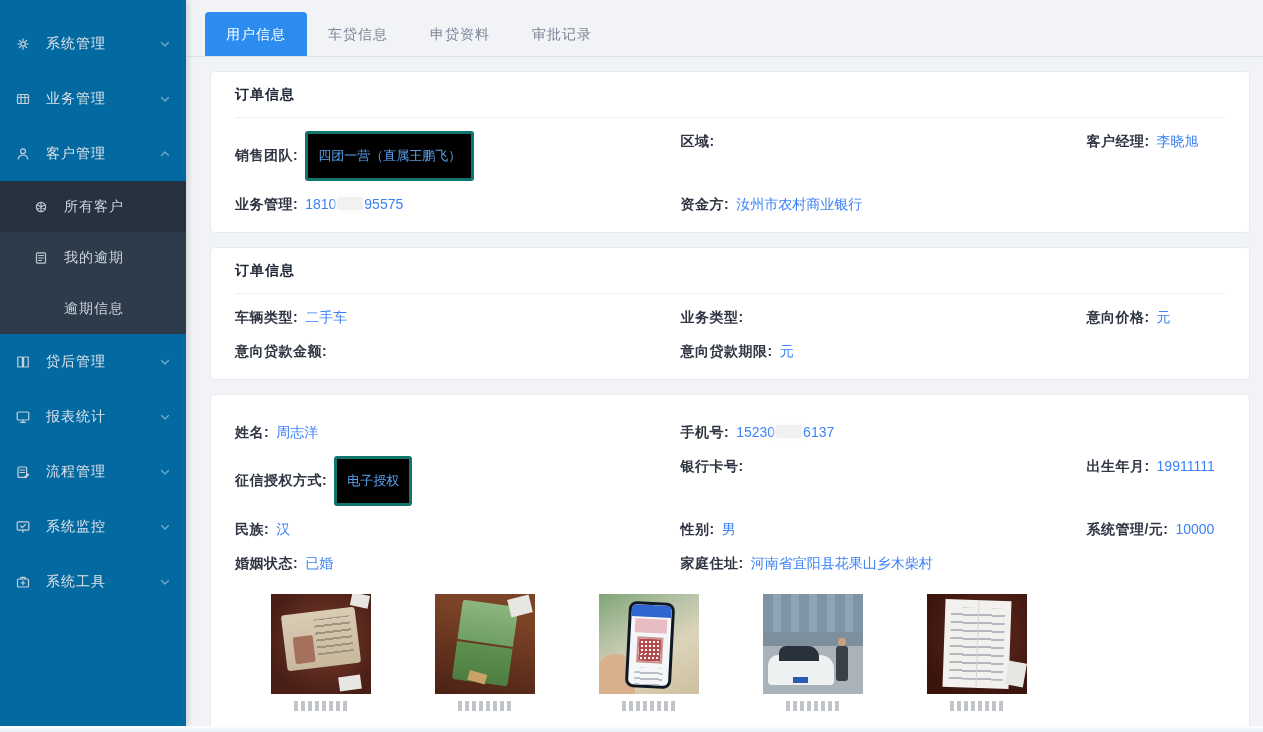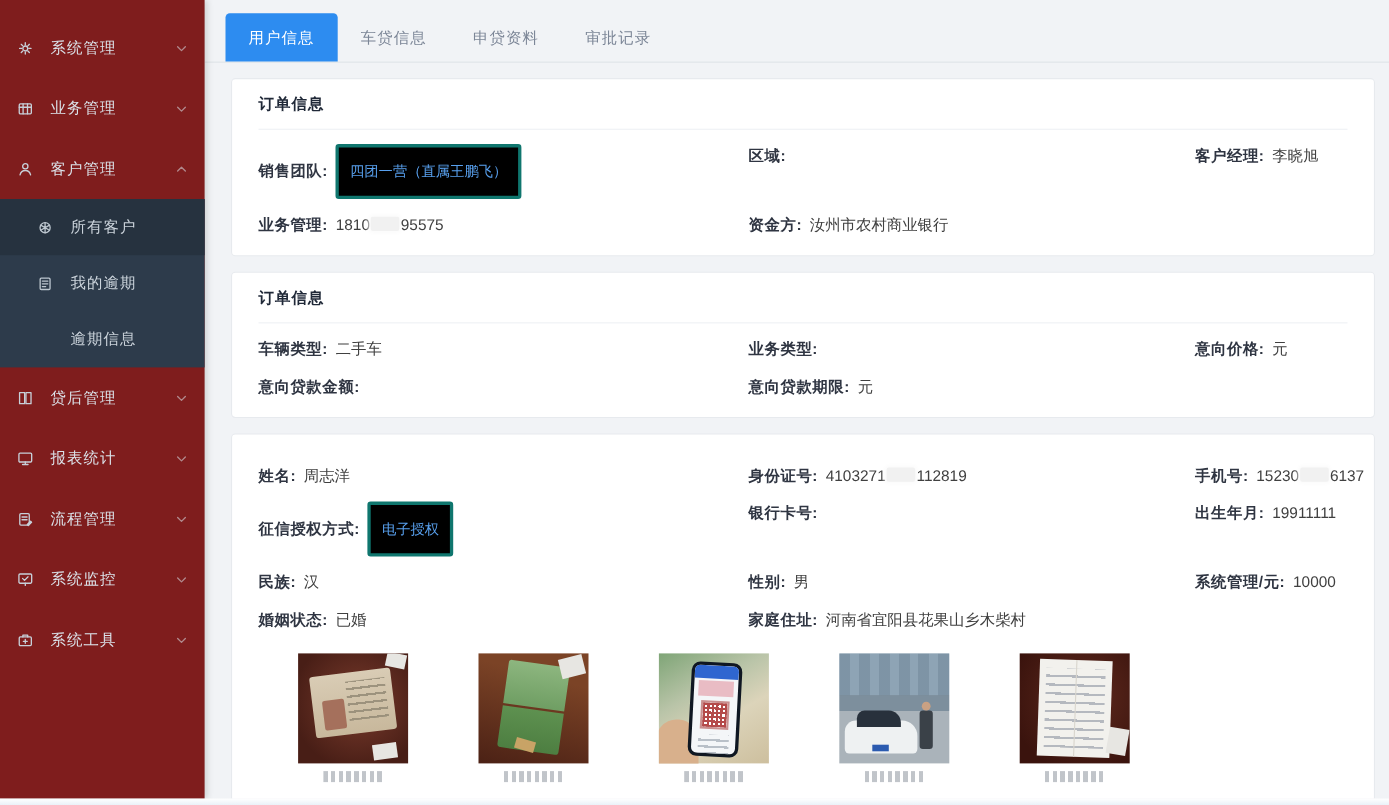--- a/index.html
+++ b/index.html
@@ -4,21 +4,21 @@
 <style>
   html,body{margin:0;padding:0;}
   body{
     width:1263px;height:732px;overflow:hidden;position:relative;
     background:#f1f3f6;font-family:"Liberation Sans","DejaVu Sans",sans-serif;
     -webkit-font-smoothing:antialiased;
   }
   
   #sidebar{
     position:absolute;left:0;top:0;width:186px;height:726px;
-    background:#7f1d1d;box-shadow:2px 0 6px rgba(0,0,0,.15);
+    background:#0369a1;box-shadow:2px 0 6px rgba(0,0,0,.15);
     padding-top:16px;box-sizing:border-box;z-index:2;
   }
   .side-item{
     height:55px;display:flex;align-items:center;cursor:pointer;
     color:#dbe2e9;font-size:14px;padding-left:15px;letter-spacing:1px;
   }
   .side-item .micon{width:20px;height:16px;display:inline-flex;align-items:center;color:#c7d0d9;}
   .side-item .lab{margin-left:11px;}
   .side-item .chev{margin-left:auto;margin-right:13px;opacity:.55;display:inline-flex;}
   .submenu{background:#2d3b4b;}
@@ -45,21 +45,21 @@
     margin:14px 13px 0 24px;background:#fff;border:1px solid #e7eaee;
     border-radius:4px;padding:14px 24px 17px;box-sizing:border-box;
   }
   .card-title{
     font-size:14px;font-weight:bold;color:#202938;letter-spacing:1px;
     padding-bottom:13px;border-bottom:1px solid #eef1f4;
   }
   .frow{display:grid;grid-template-columns:45% 41% 14%;margin-top:13px;}
   .field{font-size:14px;line-height:21px;white-space:nowrap;}
   .flabel{font-weight:bold;color:#2f3542;margin-right:7px;letter-spacing:.5px;margin-top:14px;}
-  .fvalue{color:#404040;}
+  .fvalue{color:#3b82f6;}
   .ftag{
     display:inline-block;background:#000000;border:3px solid #0f766e;color:#58a0ee;
     border-radius:3px;padding:14px 10px;font-size:13px;cursor:pointer;line-height:16px;
   }
   .censor{
     display:inline-block;width:26px;height:13px;margin:0 1px;vertical-align:-1px;
     background:#f1f1f1;border-radius:2px;box-shadow:0 0 4px 2px #fbfbfb;
   }
   
   .photos{display:flex;gap:64px;margin:20px 0 0 36px;}
@@ -290,21 +290,20 @@
         </div>
         <div class="frow">
           <div class="field"><span class="flabel">意向贷款金额:</span><span class="fvalue"></span></div>
           <div class="field"><span class="flabel">意向贷款期限:</span><span class="fvalue">元</span></div>
           <div class="field"></div>
         </div>
       </div>
       <div class="card">
         <div class="frow">
           <div class="field"><span class="flabel">姓名:</span><span class="fvalue">周志洋</span></div>
-          <div class="field"><span class="flabel">身份证号:</span><span class="fvalue">4103271<span class="censor"></span>112819</span></div>
           <div class="field"><span class="flabel">手机号:</span><span class="fvalue">15230<span class="censor"></span>6137</span></div>
         </div>
         <div class="frow">
           <div class="field"><span class="flabel">征信授权方式:</span><span class="ftag">电子授权</span></div>
           <div class="field"><span class="flabel">银行卡号:</span><span class="fvalue"></span></div>
           <div class="field"><span class="flabel">出生年月:</span><span class="fvalue">19911111</span></div>
         </div>
         <div class="frow">
           <div class="field"><span class="flabel">民族:</span><span class="fvalue">汉</span></div>
           <div class="field"><span class="flabel">性别:</span><span class="fvalue">男</span></div>

